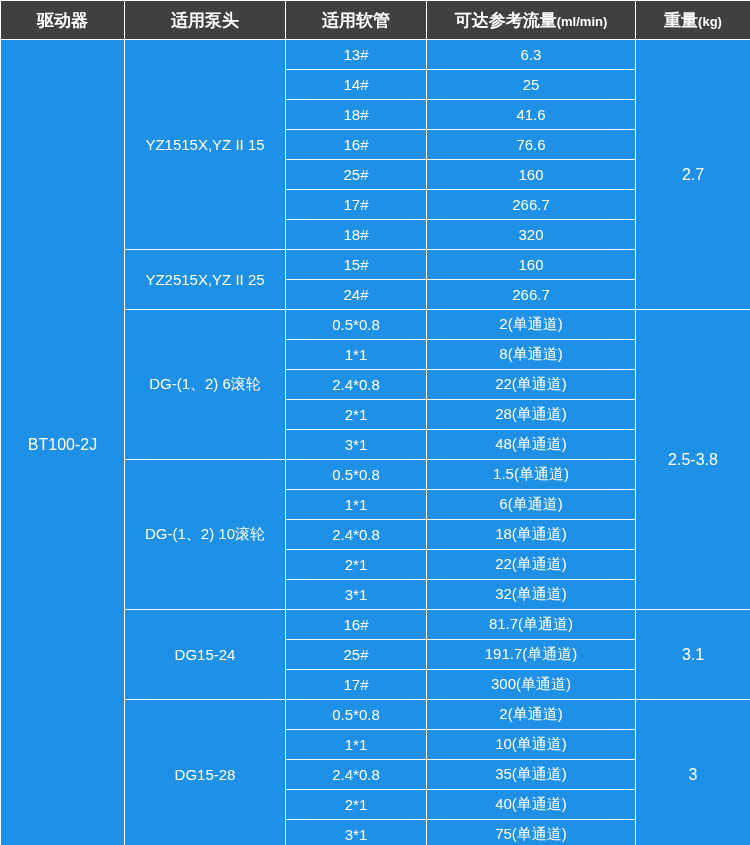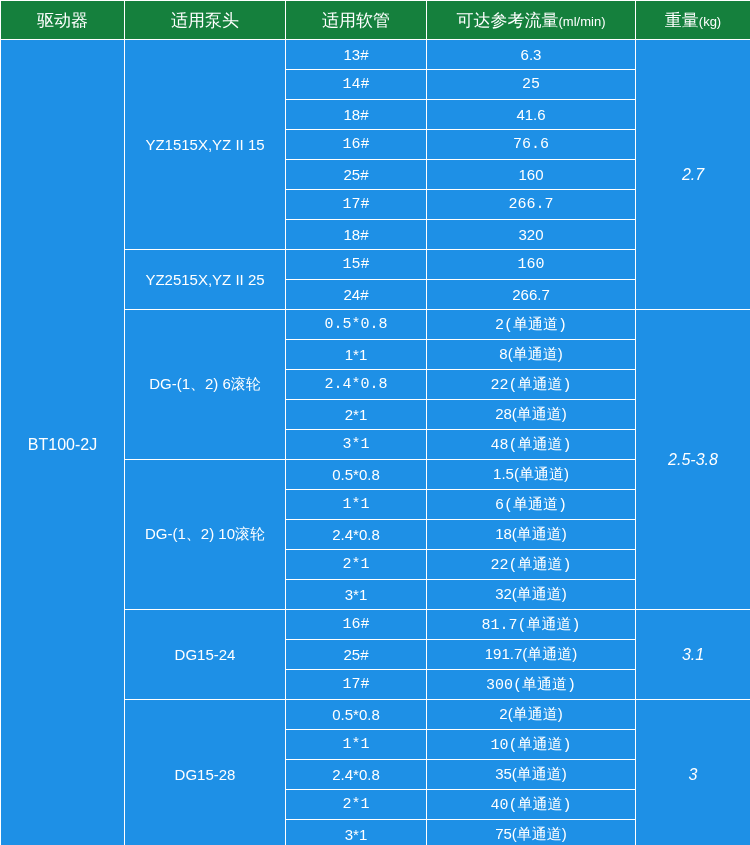--- a/index.html
+++ b/index.html
@@ -22,54 +22,52 @@
     border: 1px solid #ffffff;
     text-align: center;
     vertical-align: middle;
     color: #ffffff;
     background: #1e90e6;
     font-weight: normal;
     padding: 0;
   }
   
   tr.header-row td {
-    background: #15803d;
+    background: #404040;
     color: #ffffff;
     font-size: 17px;
     height: 38px;
-    font-weight: normal;
+    font-weight: bold;
   }
   tr.header-row td .unit {
     font-size: 13px;
   }
   
   td.light {
     background: #e8f4fd;
     color: #1e90e6;
   }
   td.dark {
     background: #1e90e6;
     color: #ffffff;
-    font-family: Liberation Mono, monospace;
   }
   td.driver {
     background: #e8f4fd;
     color: #1a1a1a;
     font-size: 16px;
   }
   td.pump {
     background: #e8f4fd;
     color: #1a1a1a;
     font-size: 15px;
   }
   td.weight {
     background: #e8f4fd;
     color: #1a1a1a;
     font-size: 16px;
-    font-style: italic;
   }
   td.hose, td.flow {
     font-size: 15px;
     height: 29px;
   }
   
   col.c-driver { width: 124px; }
   col.c-pump   { width: 161px; }
   col.c-hose   { width: 141px; }
   col.c-flow   { width: 209px; }

